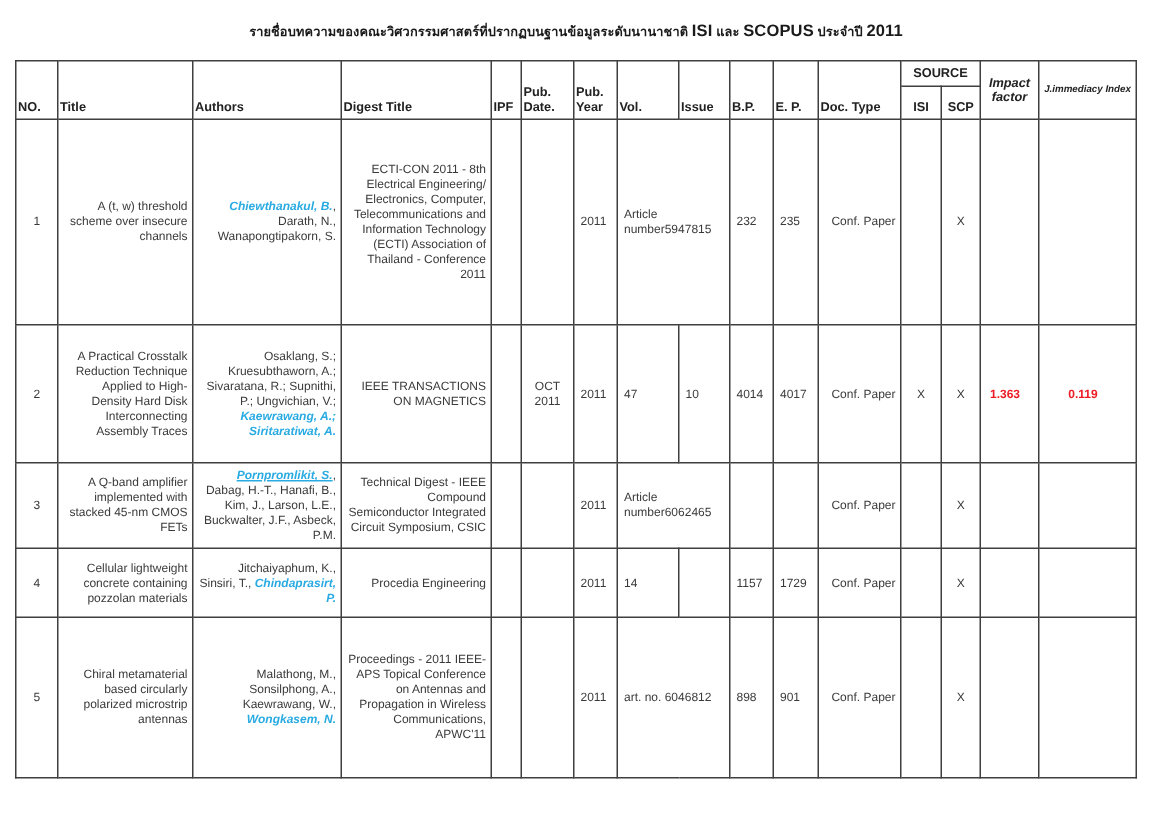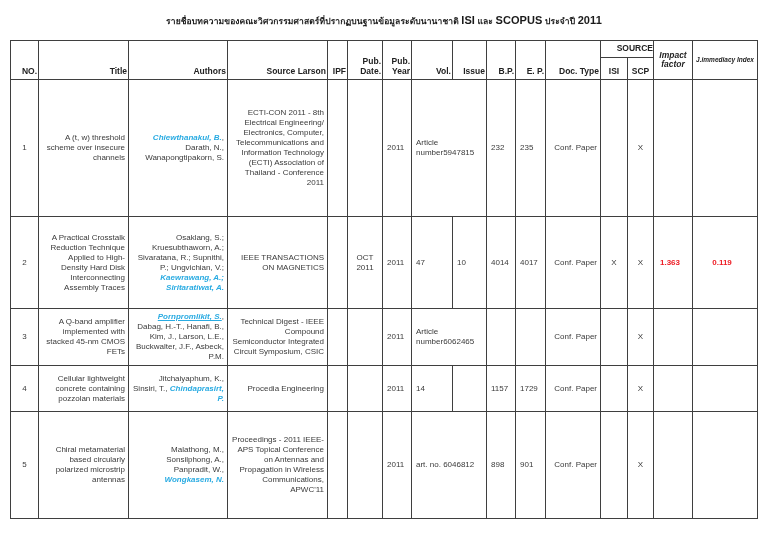--- a/index.html
+++ b/index.html
@@ -16,23 +16,23 @@
   table.pub{
     position:absolute;left:10px;top:40px;width:747px;height:477px;
     border-collapse:collapse;table-layout:fixed;
   }
   .pub th,.pub td{
     border:1px solid #3f3f3f;padding:0;overflow:hidden;
     font-size:8px;line-height:10px;font-weight:normal;
     vertical-align:middle;background:#ffffff;word-wrap:break-word;
   }
   .pub thead th{font-weight:bold;color:#222;font-size:8.5px;line-height:9.5px;}
-  .pub thead tr.h1 th.rs{vertical-align:bottom;padding:0 1px 3px 1px;text-align:right;}
+  .pub thead tr.h1 th.rs{vertical-align:bottom;padding:0 1px 3px 1px;text-align:left;}
   .pub thead th.mid{vertical-align:middle;text-align:center;padding:0 1px;font-style:italic;}
-  .pub thead th.src{vertical-align:middle;text-align:right;height:16px;}
+  .pub thead th.src{vertical-align:middle;text-align:center;height:16px;}
   .pub thead tr.h2 th{vertical-align:bottom;text-align:center;padding-bottom:3px;}
   .pub thead th.tiny{font-size:6.5px;line-height:8px;}
   td.c{text-align:center;}
   td.l{text-align:right;padding:2px 3px 2px 4px;}
   td.num{text-align:left;padding-left:4px;}
   td.r{text-align:center;padding-right:6px;}
   td.metric{font-weight:bold;}
   .hl{font-weight:bold;font-style:italic;}
 </style>
 </head>
@@ -59,21 +59,21 @@
     <col style="width:27px">
       <col style="width:26px">
       <col style="width:39px">
       <col style="width:65px">
   </colgroup>
   <thead>
     <tr class="h1" style="height:16px">
       <th class="rs" rowspan="2">NO.</th>
       <th class="rs" rowspan="2">Title</th>
       <th class="rs" rowspan="2">Authors</th>
-      <th class="rs" rowspan="2">Source Larson</th>
+      <th class="rs" rowspan="2">Digest Title</th>
       <th class="rs" rowspan="2">IPF</th>
       <th class="rs" rowspan="2">Pub. Date.</th>
       <th class="rs" rowspan="2">Pub. Year</th>
       <th class="rs" rowspan="2">Vol.</th>
       <th class="rs" rowspan="2">Issue</th>
       <th class="rs" rowspan="2">B.P.</th>
       <th class="rs" rowspan="2">E. P.</th>
       <th class="rs" rowspan="2">Doc. Type</th>
       <th class="src" colspan="2">SOURCE</th>
       <th class="mid" rowspan="2">Impact factor</th>
@@ -156,21 +156,21 @@
       <td class="l">Conf. Paper</td>
       <td class="c"></td>
       <td class="c">X</td>
       <td class="r metric" style="color:#ED1C24"></td>
       <td class="r metric" style="color:#ED1C24"></td>
     </tr>
 
     <tr style="height:107px">
       <td class="c">5</td>
       <td class="l">Chiral metamaterial based circularly polarized microstrip antennas</td>
-      <td class="l"><span>Malathong, M., Sonsilphong, A., Panpradit, W., </span><span class="hl" style="color: rgb(41, 171, 226);">Wongkasem, N.</span></td>
+      <td class="l"><span>Malathong, M., Sonsilphong, A., Kaewrawang, W., </span><span class="hl" style="color: rgb(41, 171, 226);">Wongkasem, N.</span></td>
       <td class="l">Proceedings - 2011 IEEE-APS Topical Conference on Antennas and Propagation in Wireless Communications, APWC'11</td>
       <td class="c"></td>
       <td class="c"></td>
       <td class="num">2011</td>
       <td class="num" colspan="2">art. no. 6046812</td>
       <td class="num">898</td>
       <td class="num">901</td>
       <td class="l">Conf. Paper</td>
       <td class="c"></td>
       <td class="c">X</td>

